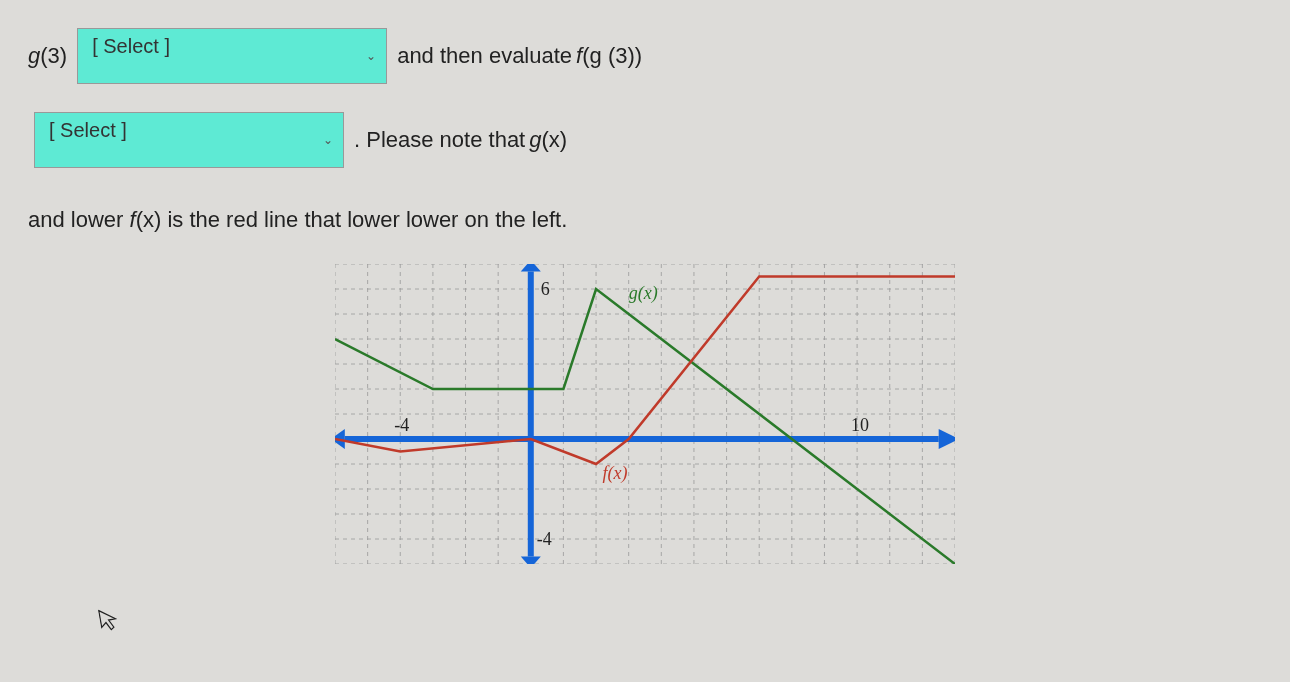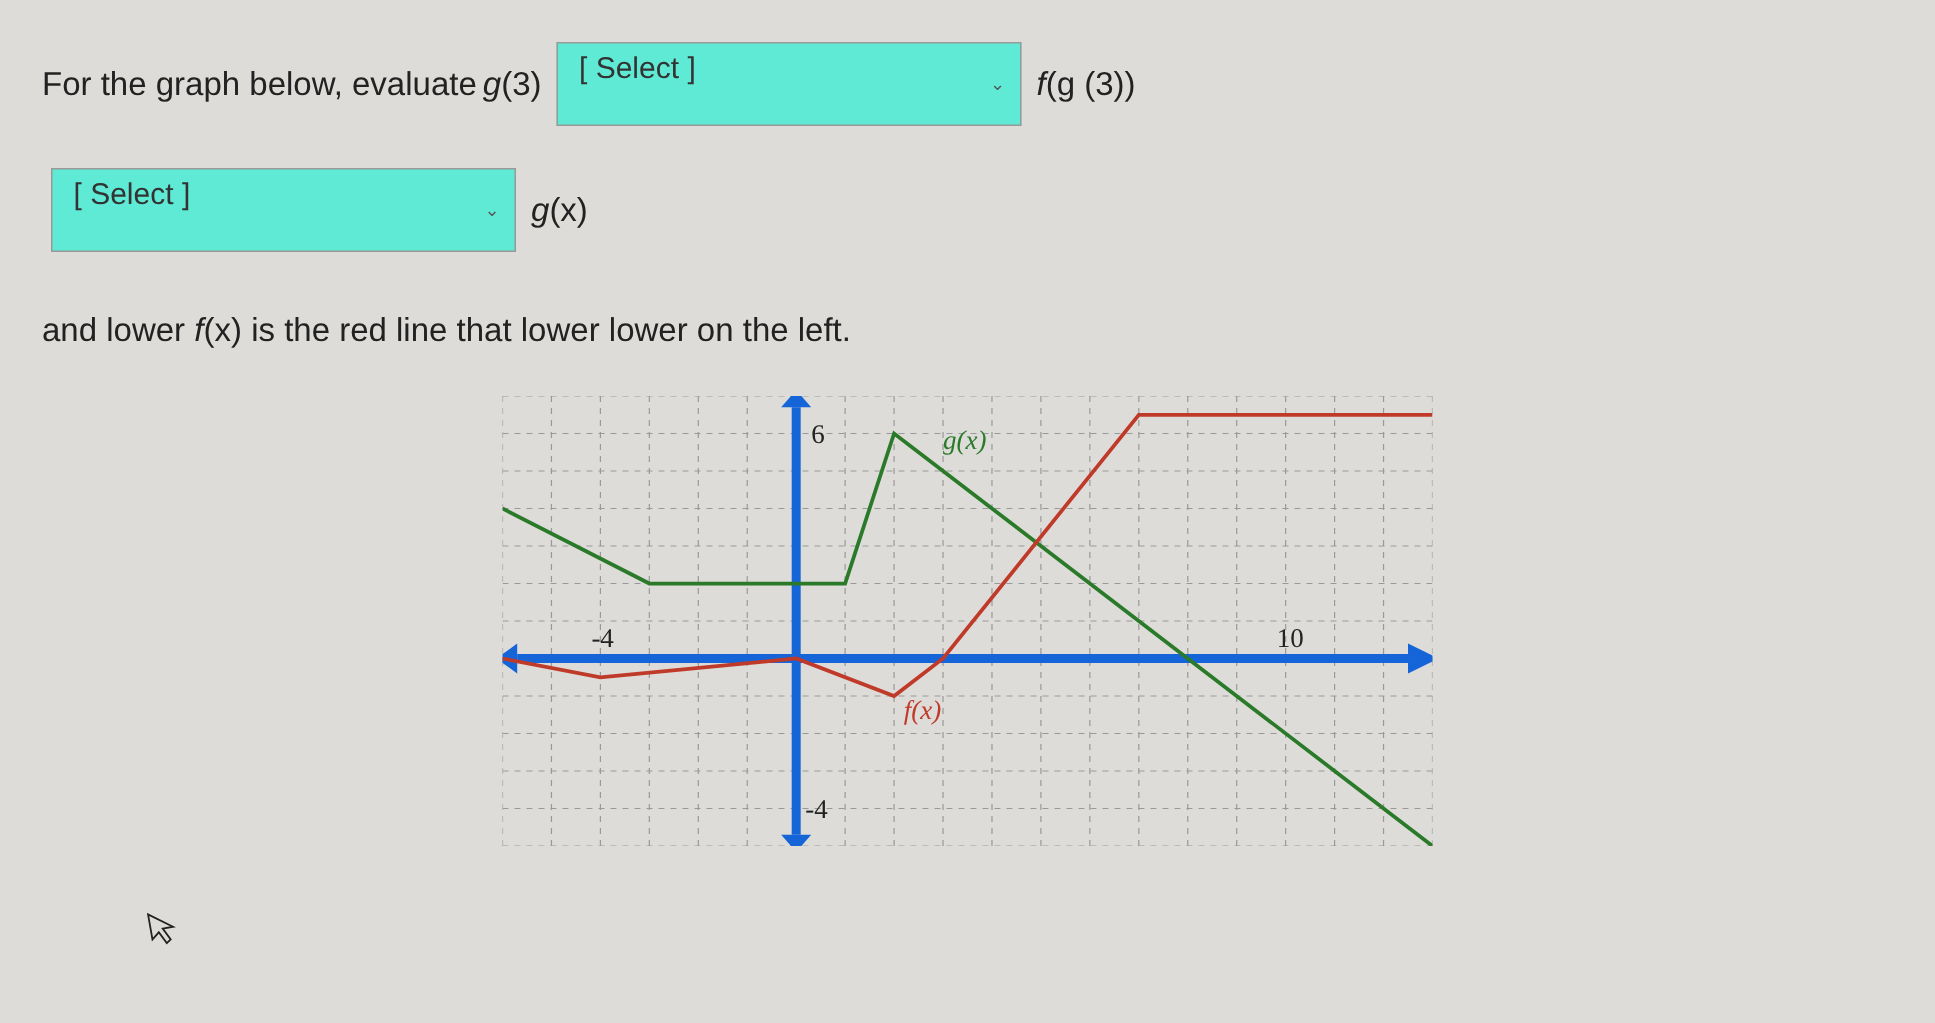--- a/index.html
+++ b/index.html
@@ -62,38 +62,39 @@
       bottom: 45px;
       font-size: 20px;
       color: #222;
       transform: rotate(-10deg);
     }
   </style>
 </head>
 <body>
 
 <div class="line1">
-  <span class="question-text">For the graph below, evaluate</span>
   <span class="question-text math">
     <span>g</span><span style="font-style:normal">(3)</span>
   </span>
   <span class="select-box">
     <span>[ Select ]</span>
     <span class="chev">⌄</span>
   </span>
+  <span class="question-text">and then evaluate</span>
   <span class="question-text math">
     <span>f</span><span style="font-style:normal">(g (3))</span>
   </span>
 </div>
 
 <div class="line2">
   <span class="select-box">
     <span>[ Select ]</span>
     <span class="chev">⌄</span>
   </span>
+  <span class="question-text">.  Please note that</span>
   <span class="question-text math">
     <span>g</span><span style="font-style:normal">(x)</span>
   </span>
 </div>
 
 <div class="line3 question-text">
   <span>and lower</span>
   <span class="math">
     <span>f</span><span style="font-style:normal">(x)</span>
   </span>

